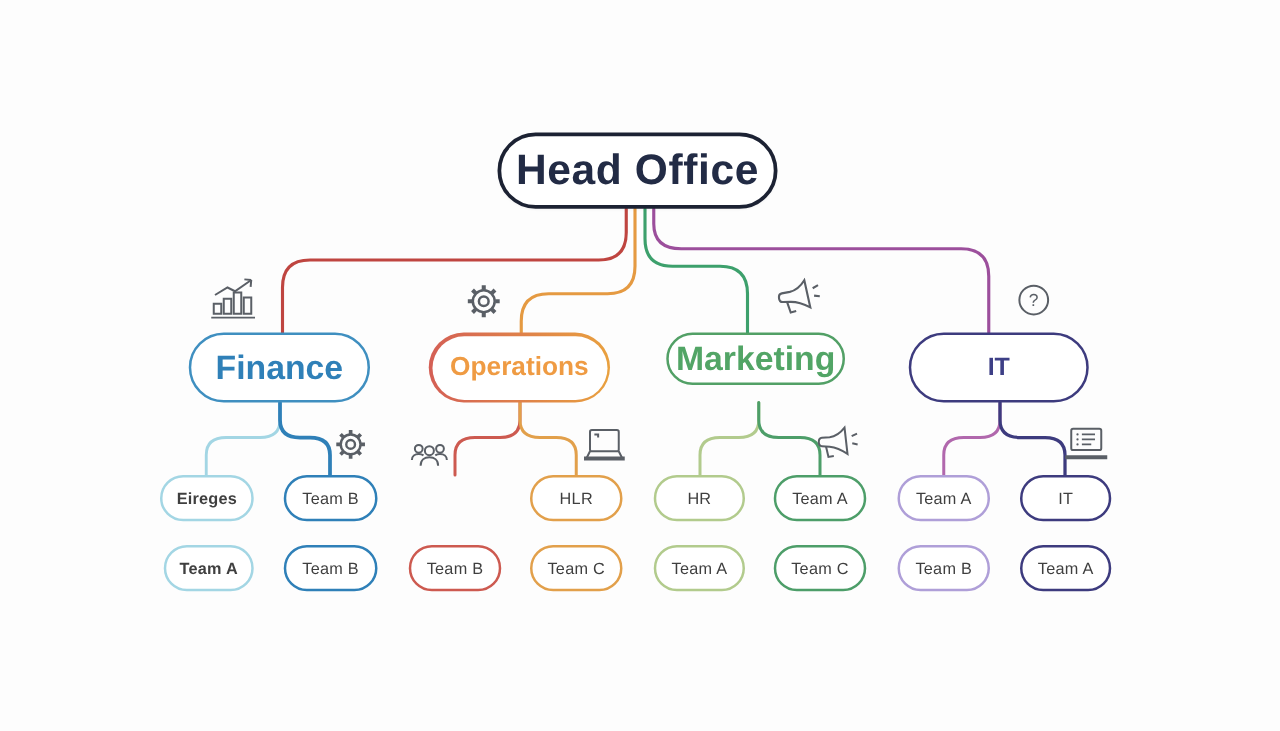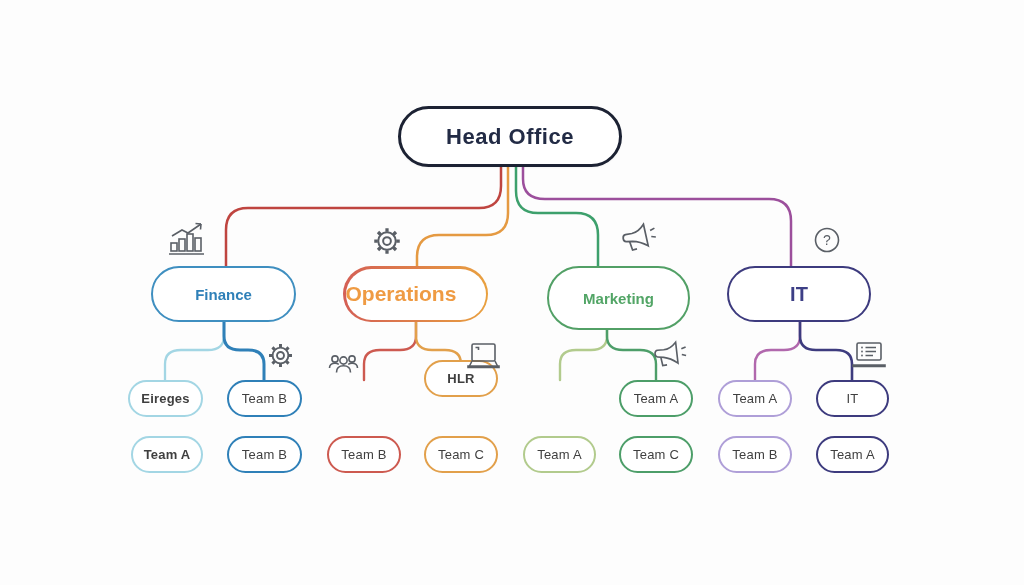--- a/index.html
+++ b/index.html
@@ -9,34 +9,34 @@
     font-family:"Liberation Sans","DejaVu Sans",sans-serif;
   }
   .wires{position:absolute;left:0;top:0;z-index:1;}
   .wires path{fill:none;stroke-linecap:round;}
 
   .node{
     position:absolute;z-index:2;display:flex;align-items:center;justify-content:center;
     background:#ffffff;border-radius:999px;box-sizing:border-box;
   }
   .root{
-    border:3px solid #1c2233;color:#222b45;font-weight:bold;font-size:22px;letter-spacing:.5px;
+    border:3px solid #1c2233;color:#222b45;font-weight:bold;font-size:34px;letter-spacing:.5px;
     box-shadow:0 1px 2px rgba(0,0,0,.04);
   }
-  .branch{font-weight:bold;font-size:15px;border-style:solid;border-width:2.5px;}
+  .branch{font-weight:bold;font-size:27px;border-style:solid;border-width:2.5px;}
   .finance{border-color:#3f8fc0;color:#2f80b8;}
   .marketing{border-color:#52a066;color:#52a566;}
   .it{border-color:#3d3b7e;color:#3d3f86;font-size:20px;}
   .ops-wrap{
     position:absolute;z-index:2;border-radius:999px;box-sizing:border-box;
     background:linear-gradient(90deg,#d45f55,#e9a13f);padding:2.5px;
   }
   .ops-inner{
     width:100%;height:100%;background:#fff;border-radius:999px;box-sizing:border-box;
-    display:flex;align-items:center;justify-content:flex-start;
+    display:flex;align-items:center;justify-content:center;
     font-weight:bold;font-size:21px;color:#ef9b43;
   }
   .child{
     border-style:solid;border-width:2px;font-size:13px;color:#3f3f3f;letter-spacing:.2px;
   }
   .thick{border-width:2.5px;}
   .b-lcyan{border-color:#a3d6e4;font-weight:bold;} .b-blue{border-color:#2f80b8;}
   .b-red{border-color:#cd5a50;}  .b-orange{border-color:#e2a04b;}
   .b-lgreen{border-color:#b2cb8d;} .b-green{border-color:#4d9e69;}
   .b-lpurple{border-color:#af9fd8;} .b-navy{border-color:#3d3b7e;}
@@ -76,36 +76,39 @@
   <div class="node branch finance" style="left:151px;top:266px;width:145px;height:56px;">
     <span>Finance</span>
   </div>
 
   <div class="ops-wrap" style="left:343px;top:266px;width:145px;height:56px;">
     <div class="ops-inner">
       <span>Operations</span>
     </div>
   </div>
 
-  <div class="node branch marketing" style="left:547px;top:266px;width:143px;height:64px;">
+  <div class="node branch marketing" style="left:533px;top:266px;width:143px;height:42px;">
     <span>Marketing</span>
   </div>
 
   <div class="node branch it" style="left:727px;top:266px;width:144px;height:56px;">
     <span>IT</span>
   </div>
 
   <div class="node child b-lcyan" style="left:128px;top:380px;width:75px;height:37px;">
     <span>Eireges</span>
   </div>
   <div class="node child b-blue thick" style="left:227px;top:380px;width:75px;height:37px;">
     <span>Team B</span>
   </div>
-  <div class="node child b-orange" style="left:424px;top:360px;width:74px;height:37px;font-weight:bold;">
+  <div class="node child b-orange" style="left:424px;top:380px;width:74px;height:37px;">
     <span>HLR</span>
+  </div>
+  <div class="node child b-lgreen" style="left:523px;top:380px;width:73px;height:37px;">
+    <span>HR</span>
   </div>
   <div class="node child b-green" style="left:619px;top:380px;width:74px;height:37px;">
     <span>Team A</span>
   </div>
   <div class="node child b-lpurple" style="left:718px;top:380px;width:74px;height:37px;">
     <span>Team A</span>
   </div>
   <div class="node child b-navy thick" style="left:816px;top:380px;width:73px;height:37px;">
     <span>IT</span>
   </div>

